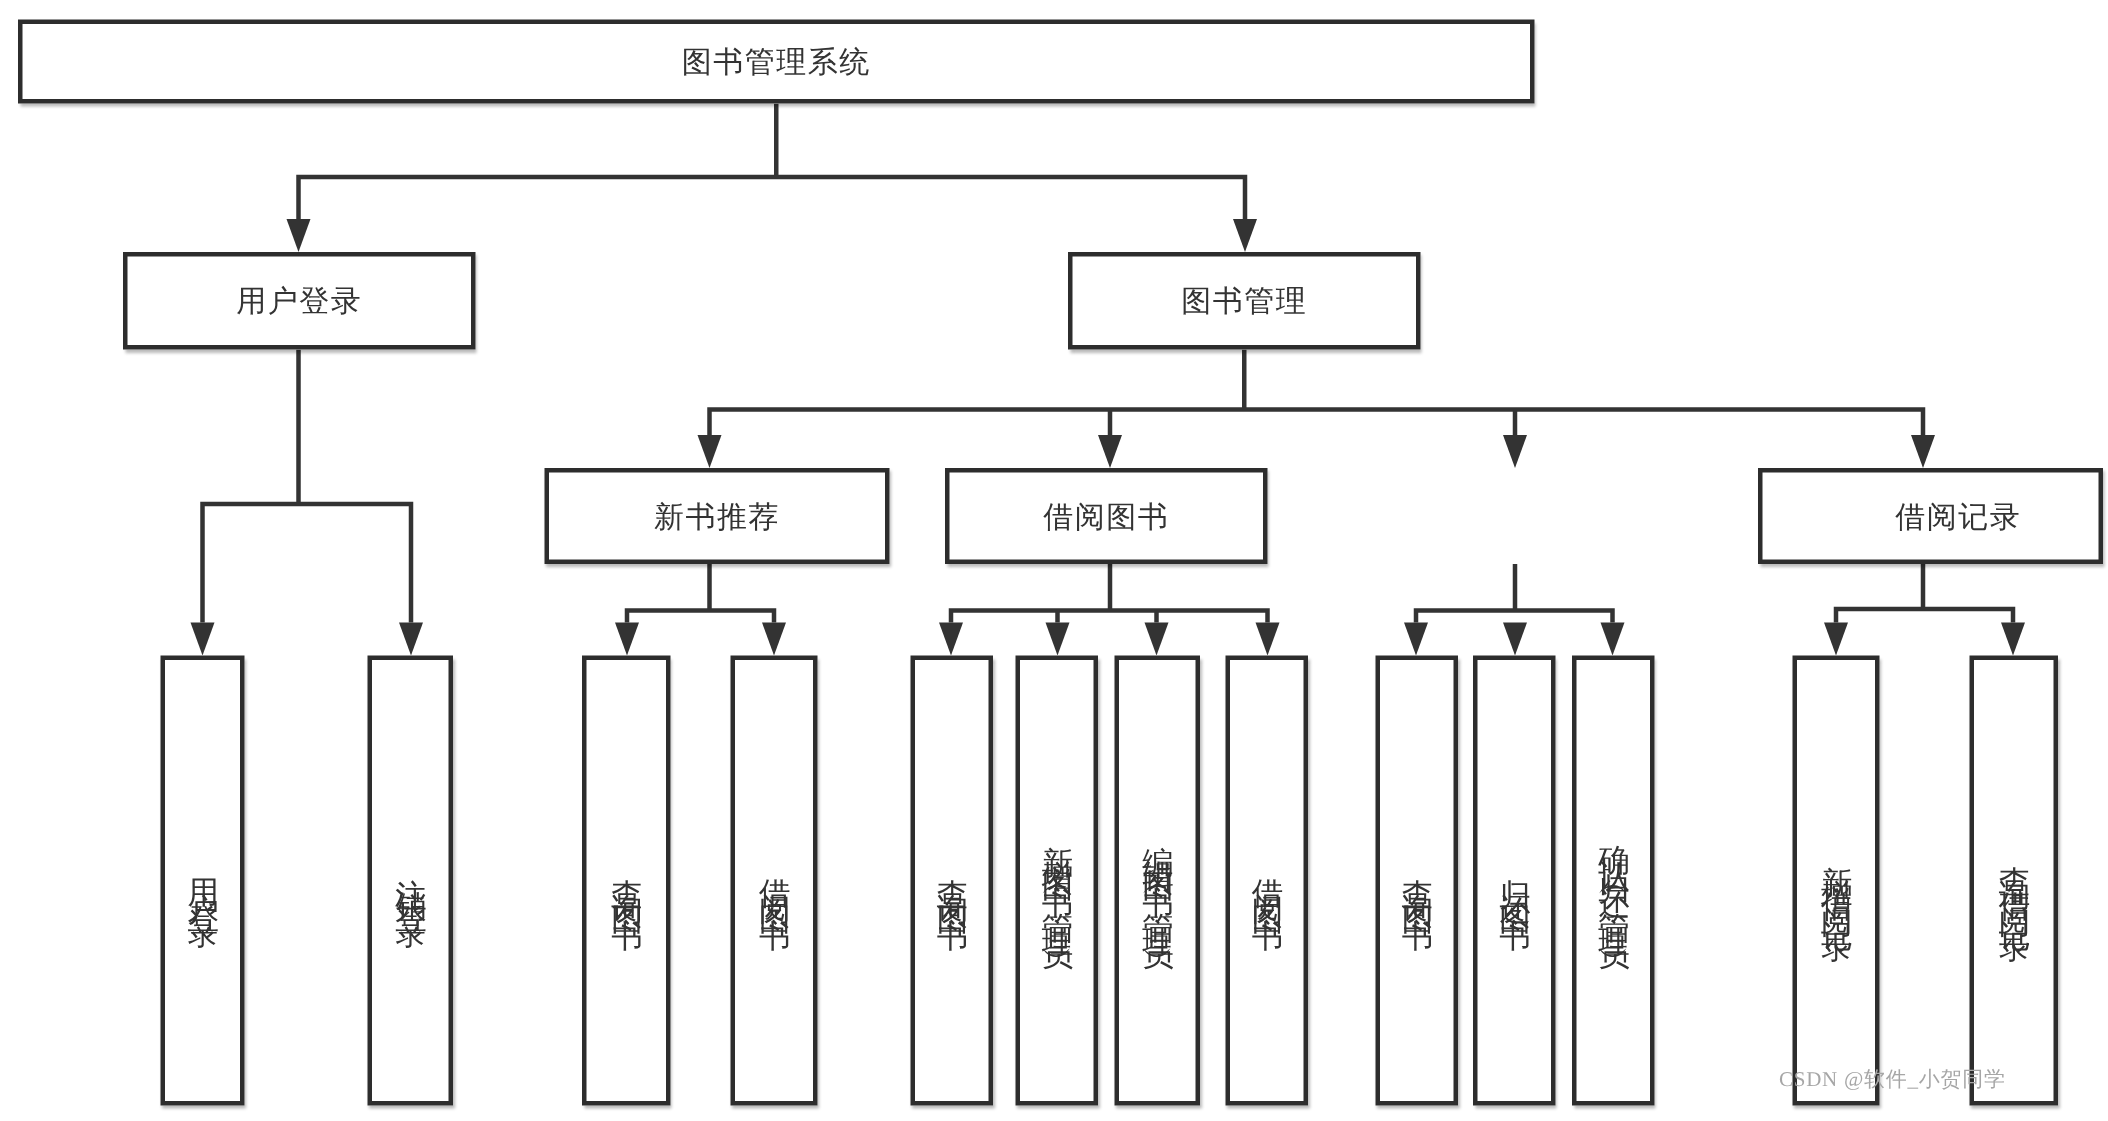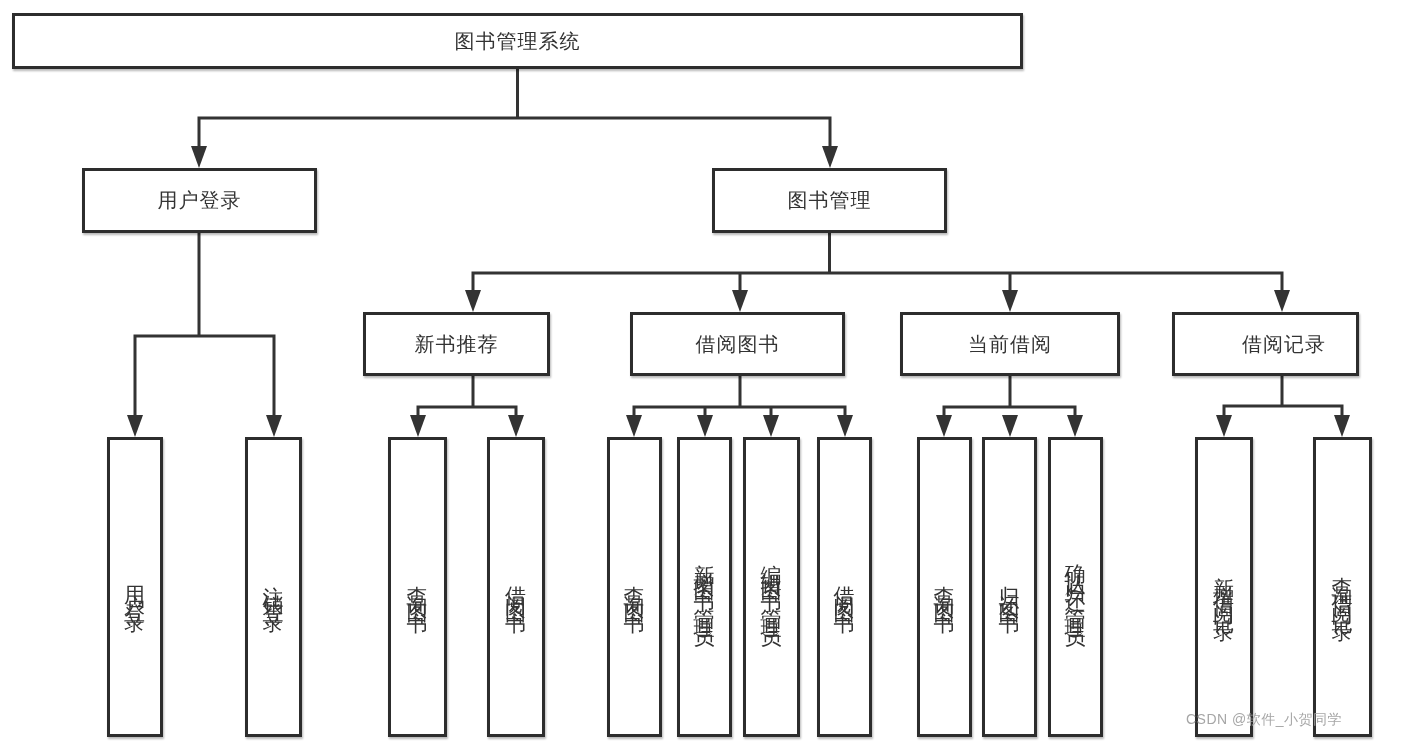--- a/index.html
+++ b/index.html
@@ -1,29 +1,29 @@
 <!DOCTYPE html>
 <html><head>
 <meta charset="utf-8">
 <style>
   html,body { margin:0; padding:0; background:#ffffff; }
   #canvas {
     position:relative; width:1405px; height:747px; background:#ffffff;
-    font-family:Liberation Sans, sans-serif; overflow:hidden;
+    font-family:Liberation Serif, serif; overflow:hidden;
   }
   #wires { position:absolute; left:0; top:0; width:1405px; height:747px; }
   .box {
     position:absolute; box-sizing:border-box; background:#ffffff;
     border:3px solid #2d2d2d; box-shadow:1px 2px 2px rgba(0,0,0,0.28);
     display:flex; align-items:center; justify-content:center;
     color:#333333; font-size:20px; letter-spacing:1px; white-space:nowrap;
   }
   .lvl1 { left:12px;  top:13px;  width:1011px; height:56px; }
   .lvl2 { height:65px; width:235px; top:168px; }
-  .lvl3 { height:64px; width:187px; top:312px; }
+  .lvl3 { height:64px; width:230px; top:312px; }
   .leaf {
     top:437px; height:300px;
     writing-mode:vertical-rl; text-orientation:mixed;
     font-size:21px; line-height:1; letter-spacing:9px;
   }
   .watermark {
     position:absolute; left:1186px; top:711px;
     color:#a6a6a6; font-size:14px; letter-spacing:0.5px; white-space:nowrap;text-align:right;
   }
 </style>
@@ -73,23 +73,20 @@
   <div class="box lvl2" style="left:712px;">
     <span>图书管理</span>
   </div>
 
   <div class="box lvl3" style="left:363px;">
     <span>新书推荐</span>
   </div>
   <div class="box lvl3" style="left:630px; width:215px;">
     <span>借阅图书</span>
   </div>
-  <div class="box lvl3" style="left:900px; width:220px;">
-    <span>当前借阅</span>
-  </div>
   <div class="box lvl3" style="left:1172px;padding-left:37px;">
     <span>借阅记录</span>
   </div>
 
   <div class="box leaf" style="left:107px; width:56px;">
     <span>用户登录</span>
   </div>
   <div class="box leaf" style="left:245px; width:57px;">
     <span>注销登录</span>
   </div>

